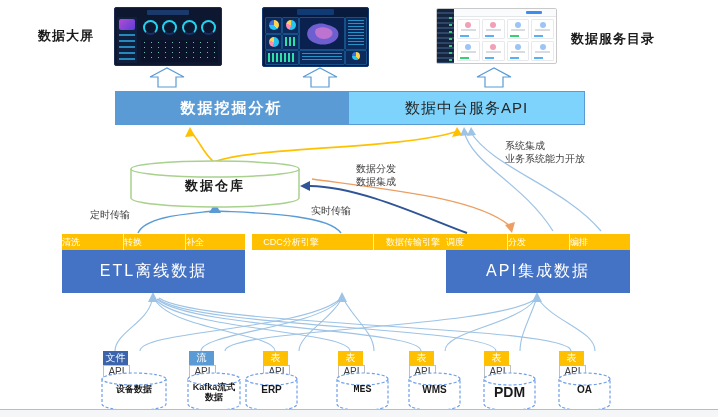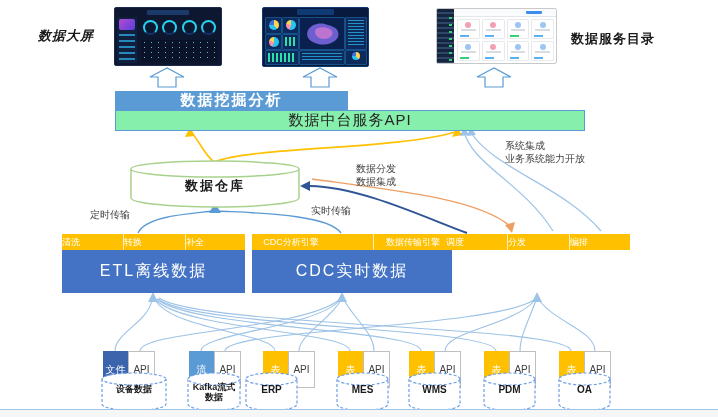--- a/index.html
+++ b/index.html
@@ -46,45 +46,45 @@
   .s3-card i{display:block;margin:2px auto 1px;width:6px;height:6px;border-radius:50%;}
   .s3-card.pk i{background:#f2a0b5;}
   .s3-card.bl i{background:#9cc4f5;}
   .s3-card u{display:block;margin:1px 3px 0;height:2px;background:#d8dce1;text-decoration:none;}
   .s3-card b{position:absolute;left:2px;bottom:1px;width:9px;height:2px;background:#58b2f2;}
 
   
   .blockarrow{position:absolute;width:36px;height:21px;}
 
   
-  .midbar{position:absolute;left:115px;top:91px;width:470px;height:34px;display:flex;flex-direction:column;}
+  .midbar{position:absolute;left:115px;top:91px;width:470px;height:34px;display:flex;}
   .midbar .mining{width:233px;background:#5B9BD5;color:#fff;font-weight:bold;font-size:15px;
     display:flex;align-items:center;justify-content:center;letter-spacing:2px;}
-  .midbar .apibox{flex:1;background:#86efac;border:1px solid #5B9BD5;color:#262626;font-size:15px;
+  .midbar .apibox{flex:1;background:#7dd3fc;border:1px solid #5B9BD5;color:#262626;font-size:15px;
     display:flex;align-items:center;justify-content:center;letter-spacing:1px;}
 
   
   .warehouse{position:absolute;left:130px;top:160px;width:170px;height:48px;}
   .warehouse .wh-label{position:absolute;left:0;right:0;top:17px;text-align:center;
     font-size:13px;font-weight:bold;color:#1a1a1a;letter-spacing:2px;}
 
   
   .note{position:absolute;font-size:10px;color:#3f3f3f;line-height:1.25;}
 
   
   .pipeline{position:absolute;top:234px;height:59px;}
   .phead{display:flex;height:16px;background:#FFC000;gap:43px;}
   .phead span{flex:1;color:#fff;font-size:9px;display:flex;align-items:center;justify-content:center;
     border-left:1px solid rgba(255,255,255,.75);white-space:nowrap;}
   .phead span:first-child{border-left:none;}
   .pbody{height:43px;background:#4472C4;color:#fff;font-size:16px;font-weight:500;
     display:flex;align-items:center;justify-content:center;letter-spacing:2px;}
 
   
-  .srcpair{position:absolute;top:351px;height:37px;display:flex;font-size:10px;}
+  .srcpair{position:absolute;top:351px;height:37px;display:flex;font-size:10px;flex-direction:column;}
   .ttag{width:25px;display:flex;align-items:center;justify-content:center;color:#fff;}
   .ttag.file{background:#3B64AD;} .ttag.stream{background:#5B9BD5;} .ttag.table{background:#FFC000;}
   .atag{width:25px;background:#fff;border:1px solid #bfbfbf;color:#404040;
     display:flex;align-items:center;justify-content:center;}
 
   
   .cyl{position:absolute;top:372px;height:40px;}
   .cyl .cyl-label{position:absolute;left:0;right:0;top:12px;text-align:center;
     font-size:9px;font-weight:bold;color:#1a1a1a;line-height:1.15;padding:0 3px;}
 
@@ -144,21 +144,21 @@
     <polygon points="457,127 452,137 462,135" fill="#FFC000"></polygon>
 
     <g stroke="#9DC3E6" stroke-width="1.2" fill="none">
       <path d="M464,131 C472,165 522,182 553,231"></path>
       <path d="M470,131 C492,168 563,186 601,231"></path>
     </g>
     <polygon points="464,127 460,136 469,135" fill="#9DC3E6"></polygon>
     <polygon points="471,127 467,136 476,135" fill="#9DC3E6"></polygon>
   </svg>
 
-  <div class="side-label" style="left:38px;top:27px;font-style:italic;">数据大屏</div>
+  <div class="side-label" style="left:38px;top:27px;">数据大屏</div>
   <div class="side-label" style="left:571px;top:30px;">数据服务目录</div>
 
   <div class="shot s1" style="left:114px;top:7px;width:106px;height:57px;">
     <div class="s1-title"></div>
     <div class="s1-side">
       <div class="s1-card"></div>
       <div class="s1-bars"></div>
     </div>
     <div class="s1-gauges">
       <span class="gauge"></span>
@@ -295,29 +295,29 @@
       <span>补全</span>
       <span>传输</span>
     </div>
     <div class="pbody">ETL离线数据</div>
   </div>
   <div class="pipeline" style="left:252px;width:200px;">
     <div class="phead">
       <span>CDC分析引擎</span>
       <span>数据传输引擎</span>
     </div>
-    <div class="pbody">CDC实时数据</div>
   </div>
   <div class="pipeline" style="left:446px;width:184px;">
     <div class="phead">
       <span>调度</span>
       <span>分发</span>
       <span>编排</span>
       <span>聚合</span>
     </div>
+    <div class="pbody">API集成数据</div>
   </div>
 
   <div class="srcpair" style="left:103px;">
     <span class="ttag file">文件</span>
     <span class="atag">API</span>
   </div>
   <div class="srcpair" style="left:189px;">
     <span class="ttag stream">流</span>
     <span class="atag">API</span>
   </div>
@@ -361,35 +361,35 @@
       <path d="M1,7 L1,32 A25.5,6.5 0 0 0 52,32 L52,7" fill="#fff" stroke="#6F9FE8" stroke-width="1.2" stroke-dasharray="3,2"></path>
       <ellipse cx="26.5" cy="7" rx="25.5" ry="6" fill="#fff" stroke="#6F9FE8" stroke-width="1.2" stroke-dasharray="3,2"></ellipse>
     </svg>
     <div class="cyl-label" style="font-size:10px;">ERP</div>
   </div>
   <div class="cyl" style="left:336px;width:53px;">
     <svg viewBox="0 0 53 40" style="width:53px;height:40px;">
       <path d="M1,7 L1,32 A25.5,6.5 0 0 0 52,32 L52,7" fill="#fff" stroke="#6F9FE8" stroke-width="1.2" stroke-dasharray="3,2"></path>
       <ellipse cx="26.5" cy="7" rx="25.5" ry="6" fill="#fff" stroke="#6F9FE8" stroke-width="1.2" stroke-dasharray="3,2"></ellipse>
     </svg>
-    <div class="cyl-label" style="font-size:10px;">MES</div>
+    <div class="cyl-label" style="font-size:10px;font-family:Liberation Mono, monospace;">MES</div>
   </div>
   <div class="cyl" style="left:408px;width:53px;">
     <svg viewBox="0 0 53 40" style="width:53px;height:40px;">
       <path d="M1,7 L1,32 A25.5,6.5 0 0 0 52,32 L52,7" fill="#fff" stroke="#6F9FE8" stroke-width="1.2" stroke-dasharray="3,2"></path>
       <ellipse cx="26.5" cy="7" rx="25.5" ry="6" fill="#fff" stroke="#6F9FE8" stroke-width="1.2" stroke-dasharray="3,2"></ellipse>
     </svg>
     <div class="cyl-label" style="font-size:10px;">WMS</div>
   </div>
   <div class="cyl" style="left:483px;width:53px;">
     <svg viewBox="0 0 53 40" style="width:53px;height:40px;">
       <path d="M1,7 L1,32 A25.5,6.5 0 0 0 52,32 L52,7" fill="#fff" stroke="#6F9FE8" stroke-width="1.2" stroke-dasharray="3,2"></path>
       <ellipse cx="26.5" cy="7" rx="25.5" ry="6" fill="#fff" stroke="#6F9FE8" stroke-width="1.2" stroke-dasharray="3,2"></ellipse>
     </svg>
-    <div class="cyl-label" style="font-size:10px;">PDM</div>
+    <div class="cyl-label" style="font-size:14px;">PDM</div>
   </div>
   <div class="cyl" style="left:558px;width:53px;">
     <svg viewBox="0 0 53 40" style="width:53px;height:40px;">
       <path d="M1,7 L1,32 A25.5,6.5 0 0 0 52,32 L52,7" fill="#fff" stroke="#6F9FE8" stroke-width="1.2" stroke-dasharray="3,2"></path>
       <ellipse cx="26.5" cy="7" rx="25.5" ry="6" fill="#fff" stroke="#6F9FE8" stroke-width="1.2" stroke-dasharray="3,2"></ellipse>
     </svg>
     <div class="cyl-label" style="font-size:10px;">OA</div>
   </div>
 
   <div class="bottom-rule"></div>

